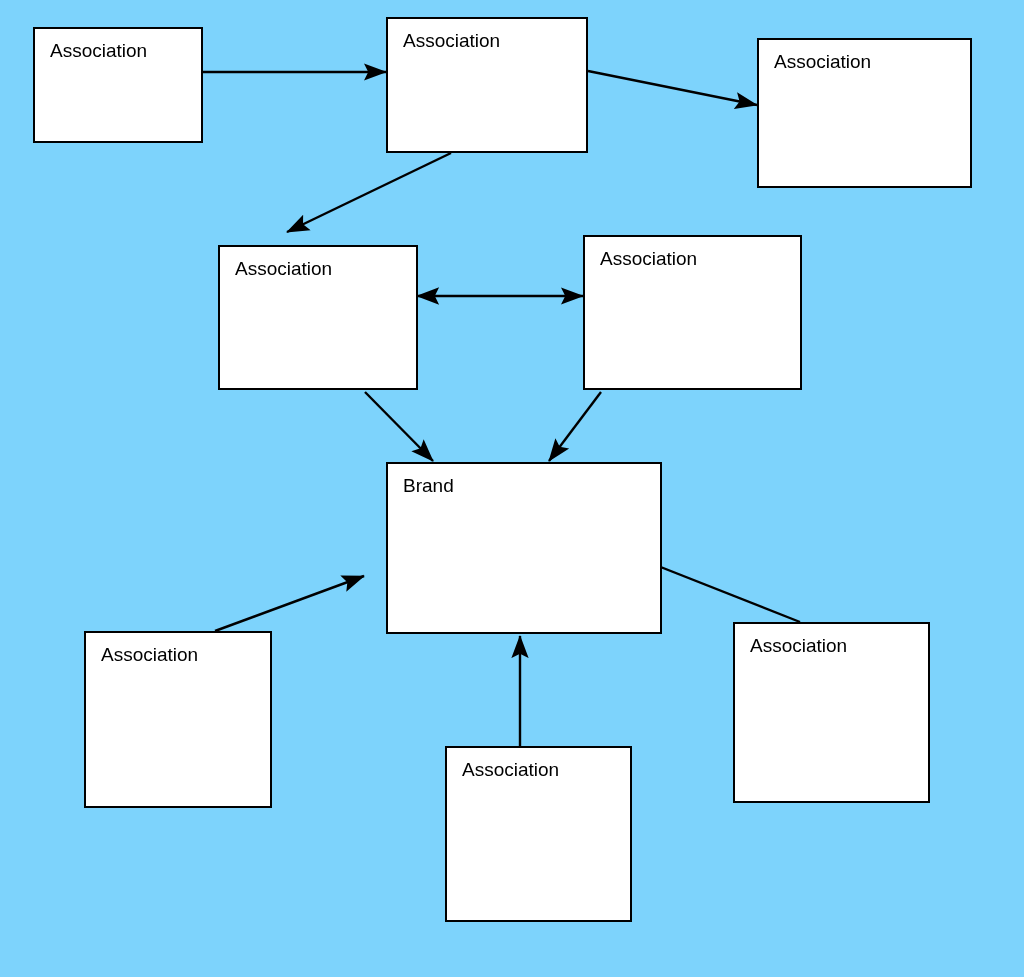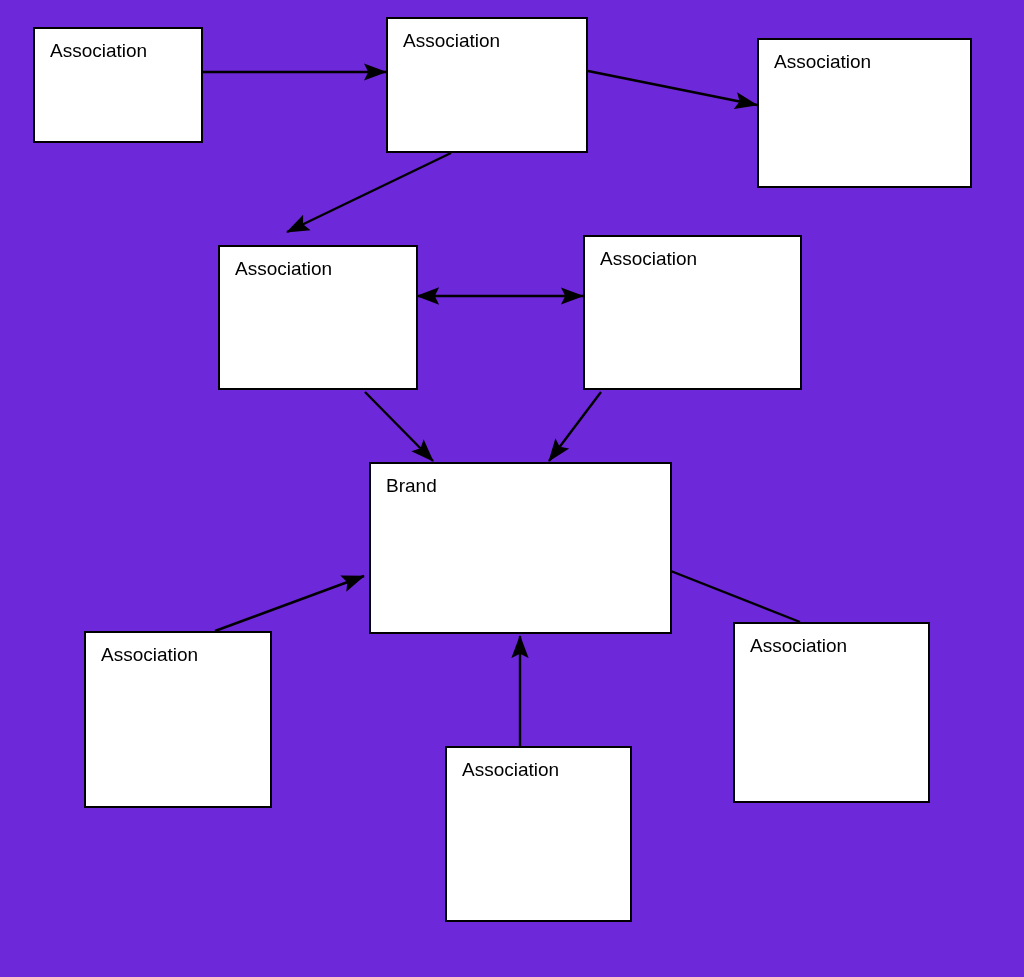--- a/index.html
+++ b/index.html
@@ -4,21 +4,21 @@
 <style>
   html, body {
     margin: 0;
     padding: 0;
     background: #ffffff;
   }
   #canvas {
     position: relative;
     width: 1024px;
     height: 977px;
-    background: #6d28d9;
+    background: #7dd3fc;
     overflow: hidden;
     font-family: "Liberation Sans", sans-serif;
   }
   .node {
     position: absolute;
     box-sizing: border-box;
     background: #ffffff;
     border: 2px solid #000000;
   }
   .node-label {
@@ -80,21 +80,21 @@
       </div>
       <div class="node" style="left: 757px; top: 38px; width: 215px; height: 150px; border-color: rgb(0, 0, 0);">
         <span class="node-label">Association</span>
       </div>
       <div class="node" style="left: 218px; top: 245px; width: 200px; height: 145px; border-color: rgb(0, 0, 0);">
         <span class="node-label">Association</span>
       </div>
       <div class="node" style="left: 583px; top: 235px; width: 219px; height: 155px; border-color: rgb(0, 0, 0);">
         <span class="node-label">Association</span>
       </div>
-      <div class="node" style="left: 369px; top: 462px; width: 303px; height: 172px; border-color: rgb(0, 0, 0);">
+      <div class="node" style="left: 386px; top: 462px; width: 276px; height: 172px; border-color: rgb(0, 0, 0);">
         <span class="node-label">Brand</span>
       </div>
       <div class="node" style="left: 84px; top: 631px; width: 188px; height: 177px; border-color: rgb(0, 0, 0);">
         <span class="node-label">Association</span>
       </div>
       <div class="node" style="left: 733px; top: 622px; width: 197px; height: 181px; border-color: rgb(0, 0, 0);">
         <span class="node-label">Association</span>
       </div>
       <div class="node" style="left: 445px; top: 746px; width: 187px; height: 176px; border-color: rgb(0, 0, 0);">
         <span class="node-label">Association</span>

